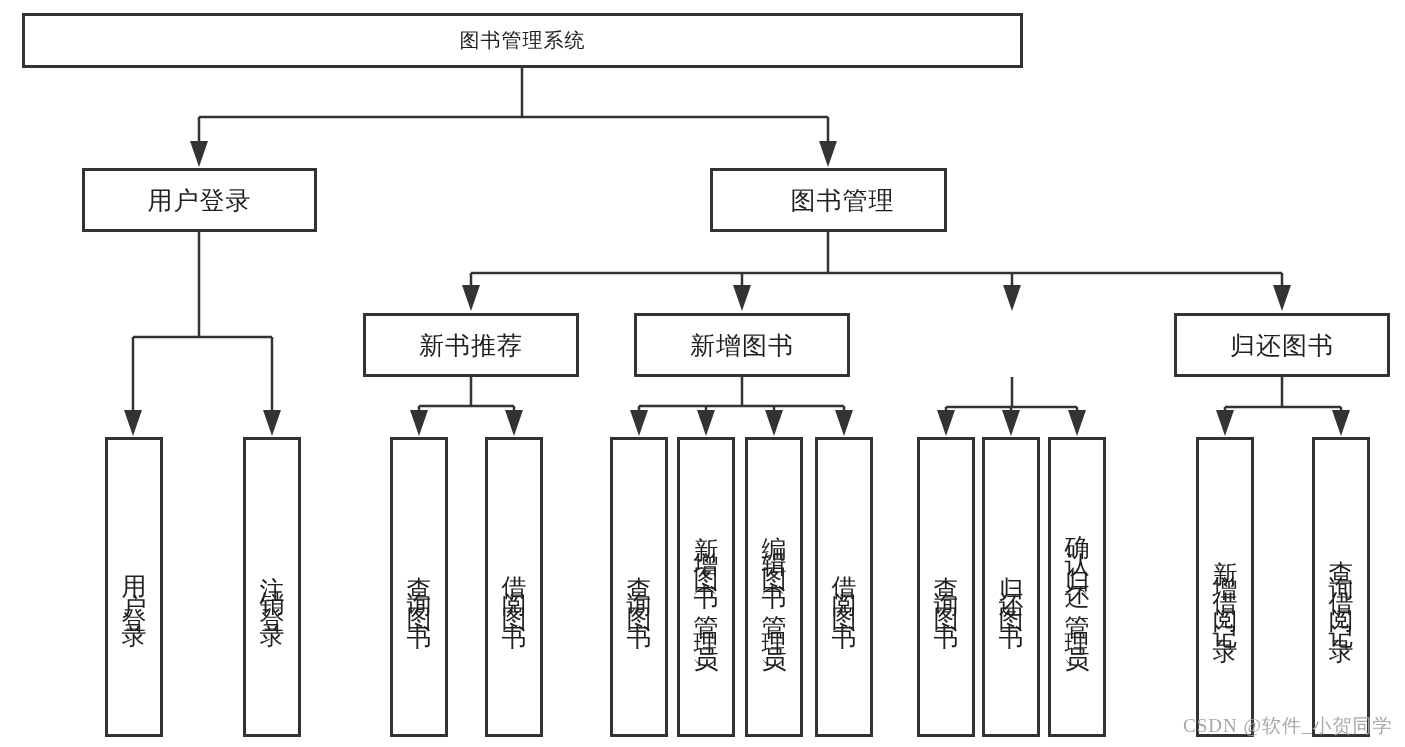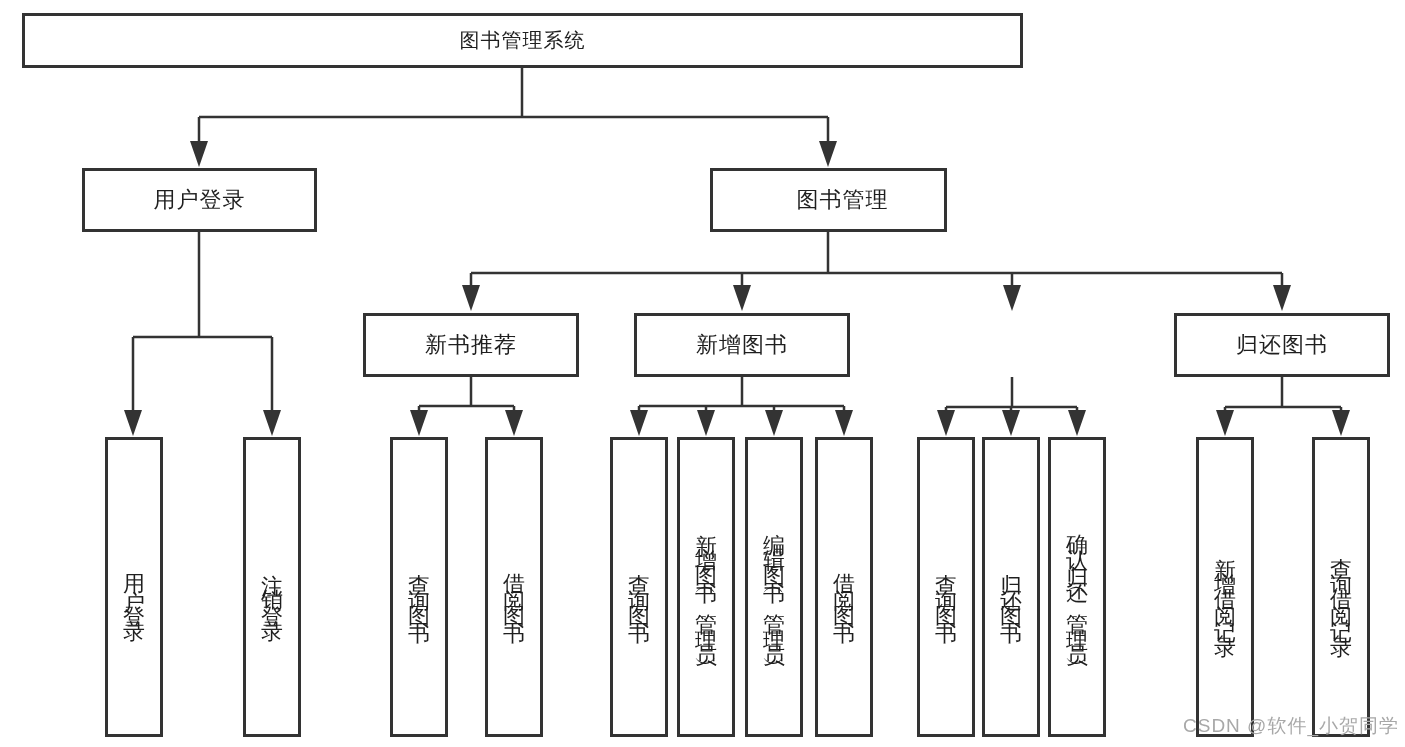--- a/index.html
+++ b/index.html
@@ -8,39 +8,39 @@
     --text: #1f1f1f;
     --watermark: #a8a8a8;
     --bg: #ffffff;
   }
   html, body { margin: 0; padding: 0; background: var(--bg); }
   #canvas {
     position: relative;
     width: 1405px;
     height: 747px;
     background: var(--bg);
-    font-family: Liberation Sans, sans-serif;
+    font-family: Liberation Serif, serif;
     overflow: hidden;
   }
   #wires {
     position: absolute;
     left: 0; top: 0;
     width: 1405px; height: 747px;
     z-index: 0;
   }
   .node {
     position: absolute;
     box-sizing: border-box;
     border: 3px solid var(--border);
     background: #ffffff;
     color: var(--text);
     display: flex;
     align-items: center;
     justify-content: center;
-    font-size: 22px;
+    font-size: 25px;
     letter-spacing: 1px;
     z-index: 1;
     text-align: center;
   }
   .node.root  { left: 22px;  top: 13px;  width: 1001px; height: 55px; font-size: 20px; }
 
   .node.lvl2  { top: 168px; height: 64px; }
   .n-user-login { left: 82px;  width: 235px; }
   .n-book-mgmt  { left: 710px; width: 237px; padding-left: 28px; }
 

